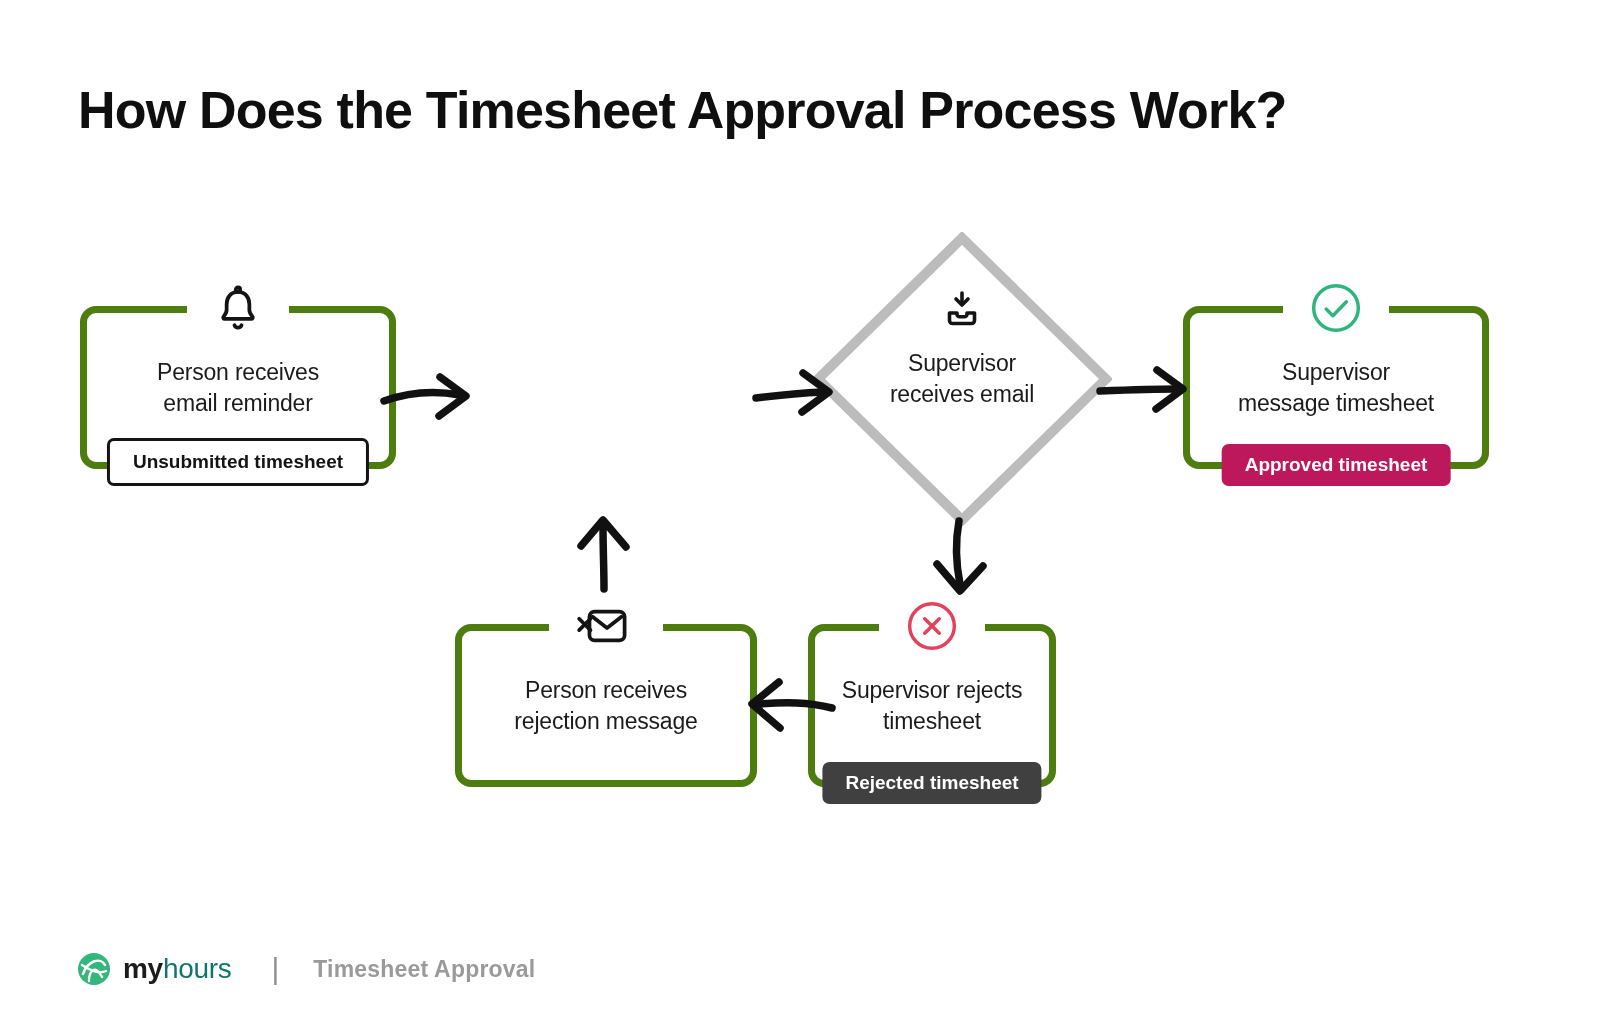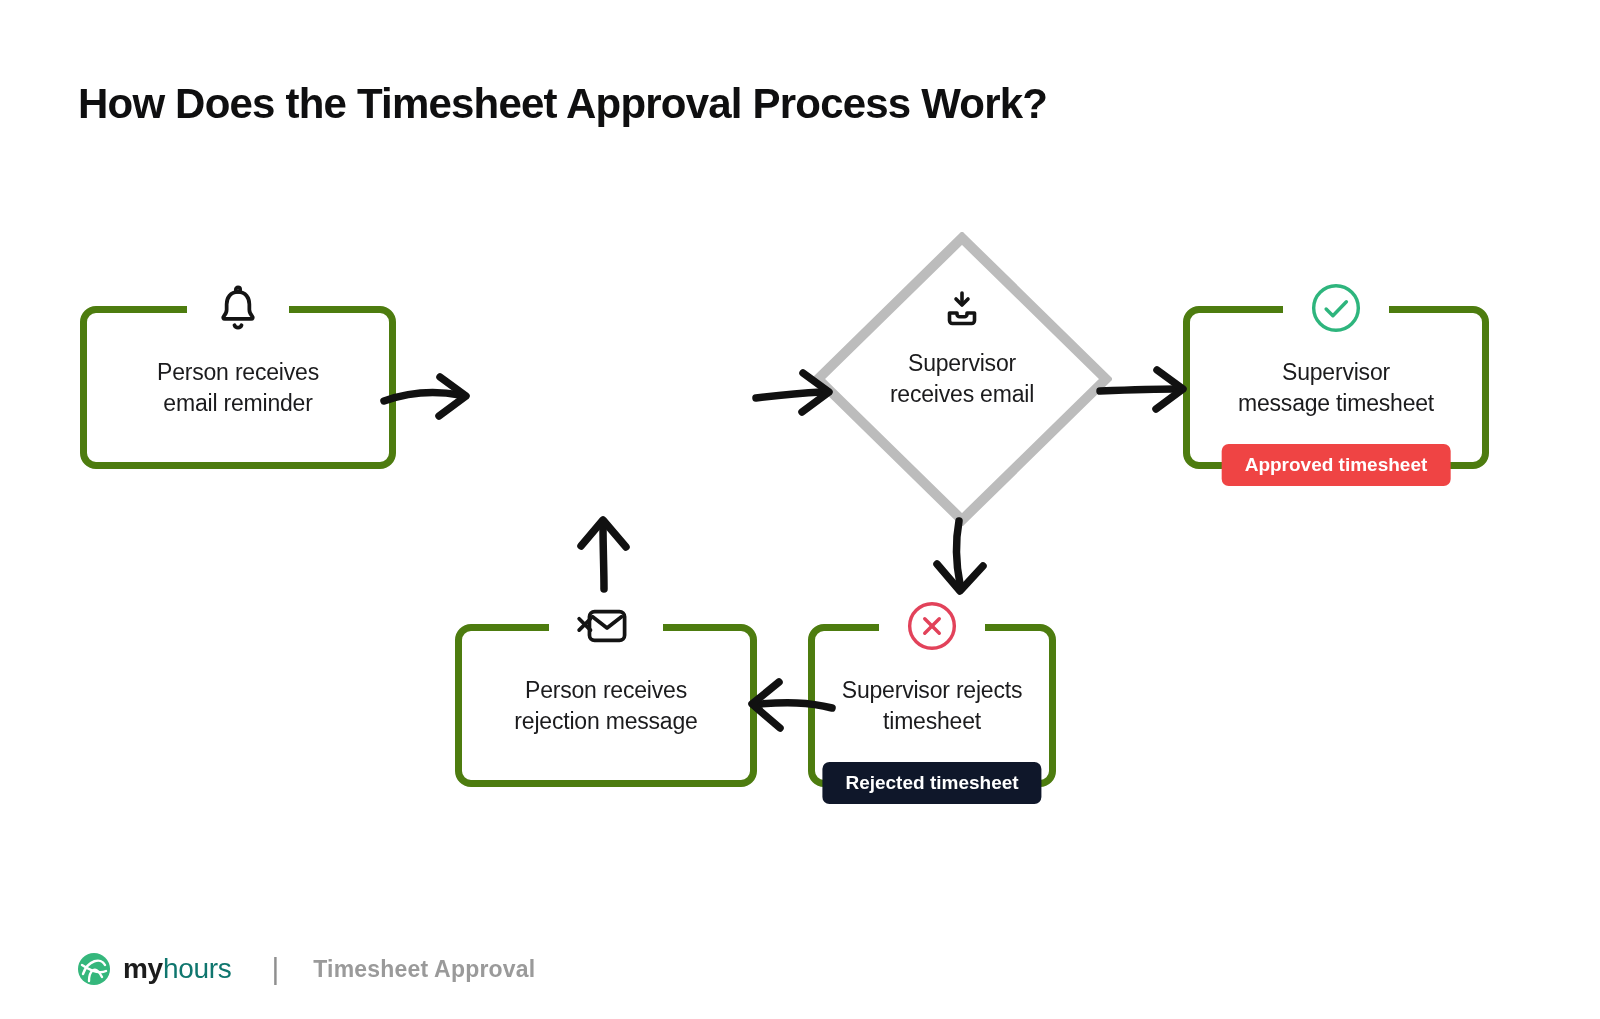--- a/index.html
+++ b/index.html
@@ -1,21 +1,21 @@
 <!DOCTYPE html>
 <html><head>
 <meta charset="utf-8">
 <style>
   * { margin:0; padding:0; box-sizing:border-box; }
   html,body { background:#ffffff; font-family:"Liberation Sans", sans-serif; }
   .canvas { position:relative; width:1600px; height:1019px; background:#ffffff; overflow:hidden; }
 
   .title {
     position:absolute; left:78px; top:80px;
-    font-size:42px; font-weight:700; letter-spacing:-0.8px; color:#0f0f10;
+    font-size:52px; font-weight:700; letter-spacing:-0.8px; color:#0f0f10;
   }
 
   
   .box {
     position:absolute; background:#fff;
     border:7px solid #4d7c0f; border-radius:16px;
     z-index:1;
   }
   .icon-gap {
     position:absolute; top:-41px; left:50%; transform:translateX(-50%);
@@ -65,20 +65,21 @@
       <svg width="50" height="54" viewBox="0 0 48 50" fill="none" stroke="#141414" stroke-width="3.6" stroke-linecap="round" stroke-linejoin="round">
         <path d="M24 9.5 c-7.4 0 -10.9 6 -10.9 12 v5.2 c0 2.9 -1.3 4.7 -2.9 6.4 c-0.9 1 -0.2 2.4 1.1 2.4 h25.4 c1.3 0 2 -1.4 1.1 -2.4 c-1.6 -1.7 -2.9 -3.5 -2.9 -6.4 v-5.2 c0 -6 -3.5 -12 -10.9 -12 z"></path>
         <circle cx="24" cy="7.4" r="2.1"></circle>
         <path d="M20.6 41.5 a3.6 3.6 0 0 0 6.8 0"></path>
       </svg>
     </div>
     <div class="label">
       <span>Person receives</span>
       <span>email reminder</span>
     </div>
+    <div class="badge badge-outline">Unsubmitted timesheet</div>
   </div>
 
 
   <div class="diamond-wrap">
     <svg class="dshape" width="300" height="294" viewBox="0 0 300 294">
       <polygon points="150,6 294,147 150,288 6,147" fill="#ffffff" stroke="#BCBCBC" stroke-width="10"></polygon>
     </svg>
     <div class="icon-center">
       <svg width="48" height="48" viewBox="0 0 48 48" fill="none" stroke="#141414" stroke-width="3.6" stroke-linecap="round" stroke-linejoin="round">
         <path d="M24 7 v11"></path>
@@ -96,36 +97,36 @@
     <div class="icon-gap">
       <svg width="54" height="54" viewBox="0 0 52 52" fill="none" stroke="#2EB57D" stroke-width="3.3" stroke-linecap="round" stroke-linejoin="round">
         <circle cx="26" cy="26" r="21.5"></circle>
         <path d="M16.5 27 l6.5 6.5 l13 -13.5"></path>
       </svg>
     </div>
     <div class="label">
       <span>Supervisor</span>
       <span>message timesheet</span>
     </div>
-    <div class="badge" style="background-color: #ef4444;">Approved timesheet</div>
+    <div class="badge" style="background-color: #be185d;">Approved timesheet</div>
   </div>
 
   <div class="box" style="left:808px; top:624px; width:248px; height:163px">
     <div class="icon-gap">
       <svg width="54" height="54" viewBox="0 0 52 52" fill="none" stroke="#E2425A" stroke-width="3.3" stroke-linecap="round" stroke-linejoin="round">
         <circle cx="26" cy="26" r="21.5"></circle>
         <path d="M19 19 l14 14"></path>
         <path d="M33 19 l-14 14"></path>
       </svg>
     </div>
     <div class="label">
       <span>Supervisor rejects</span>
       <span>timesheet</span>
     </div>
-    <div class="badge" style="background-color: #0f172a;">Rejected timesheet</div>
+    <div class="badge" style="background-color: #404040;">Rejected timesheet</div>
   </div>
 
   <div class="box" style="left:455px; top:624px; width:302px; height:163px">
     <div class="icon-gap">
       <svg width="62" height="50" viewBox="0 0 60 48" fill="none" stroke="#141414" stroke-width="3.6" stroke-linecap="round" stroke-linejoin="round">
         <rect x="14" y="10" width="34" height="28" rx="5"></rect>
         <path d="M17 15 l14 11 l14 -11"></path>
         <path d="M4 17 l11 11"></path>
         <path d="M15 17 l-11 11"></path>
       </svg>

